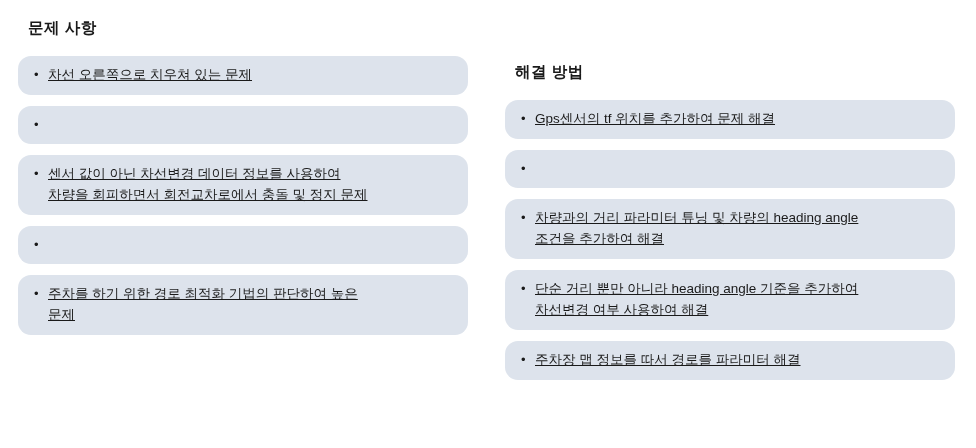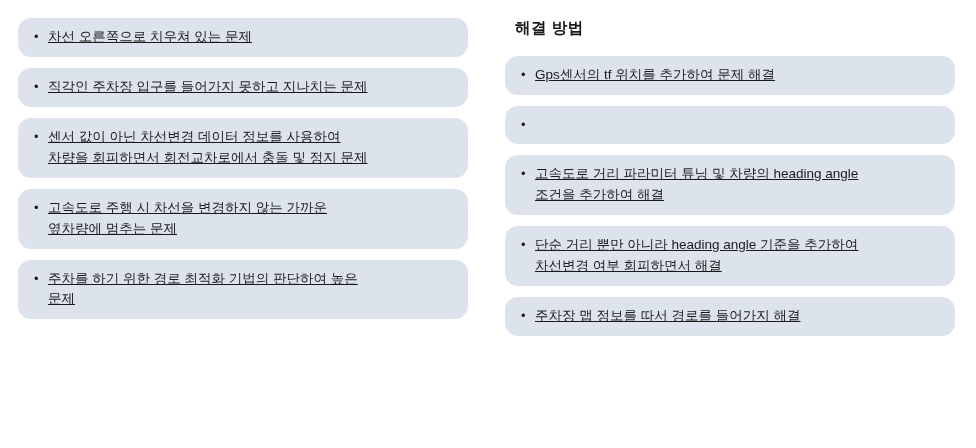--- a/index.html
+++ b/index.html
@@ -18,21 +18,21 @@
     width: 976px;
     height: 448px;
     box-sizing: border-box;
   }
   .column {
     position: absolute;
     top: 0;
     width: 450px;
   }
   .column.left { left: 18px; }
-  .column.right { left: 505px; }
+  .column.right { left: 505px; margin-top: 44px; }
 
   .col-title {
     font-size: 15.5px;
     font-weight: bold;
     color: #1a1a1a;
     letter-spacing: 0.5px;
     margin: 18px 0 0 10px;
     line-height: 1.3;
   }
 
@@ -72,42 +72,40 @@
   }
 
   .item.two-line { padding-top: 9px; padding-bottom: 9px; }
 </style>
 </head>
 <body>
 
 <div class="slide">
 
   <div class="column left">
+    <div class="col-title">문제 사항</div>
     <div class="items">
 
       <div class="item">
         <span class="bullet">•</span>
         <span class="text">차선 오른쪽으로 치우쳐 있는 문제</span>
       </div>
 
       <div class="item">
         <span class="bullet">•</span>
-        <span class="text">직각인 주차장 입구를 들어가지 못하고 지나치는 문제</span>
       </div>
 
       <div class="item two-line">
         <span class="bullet">•</span>
         <span class="text">센서 값이 아닌 차선변경 데이터 정보를 사용하여
 차량을 회피하면서 회전교차로에서 충돌 및 정지 문제</span>
       </div>
 
       <div class="item two-line">
         <span class="bullet">•</span>
-        <span class="text">고속도로 주행 시 차선을 변경하지 않는 가까운
-옆차량에 멈추는 문제</span>
       </div>
 
       <div class="item two-line">
         <span class="bullet">•</span>
         <span class="text">주차를 하기 위한 경로 최적화 기법의 판단하여 높은
 문제</span>
       </div>
 
     </div>
   </div>
@@ -120,31 +118,31 @@
         <span class="bullet">•</span>
         <span class="text">Gps센서의 tf 위치를 추가하여 문제 해결</span>
       </div>
 
       <div class="item two-line">
         <span class="bullet">•</span>
       </div>
 
       <div class="item two-line">
         <span class="bullet">•</span>
-        <span class="text">고속도로 거리 파라미터 튜닝 및 차량의 heading angle
+        <span class="text">차량과의 거리 파라미터 튜닝 및 차량의 heading angle
 조건을 추가하여 해결</span>
       </div>
 
       <div class="item two-line">
         <span class="bullet">•</span>
         <span class="text">단순 거리 뿐만 아니라 heading angle 기준을 추가하여
-차선변경 여부 회피하면서 해결</span>
+차선변경 여부 사용하여 해결</span>
       </div>
 
       <div class="item">
         <span class="bullet">•</span>
-        <span class="text">주차장 맵 정보를 따서 경로를 들어가지 해결</span>
+        <span class="text">주차장 맵 정보를 따서 경로를 파라미터 해결</span>
       </div>
 
     </div>
   </div>
 
 </div>
 
 </body></html>

